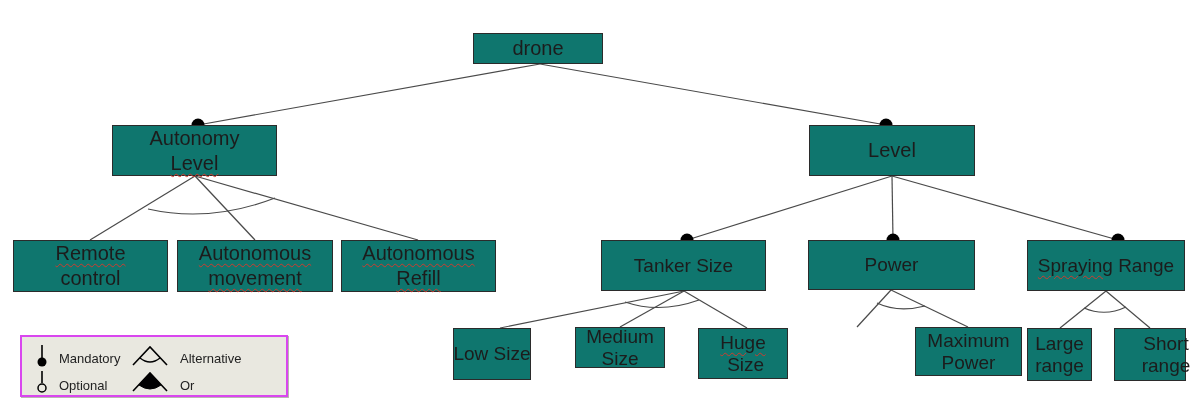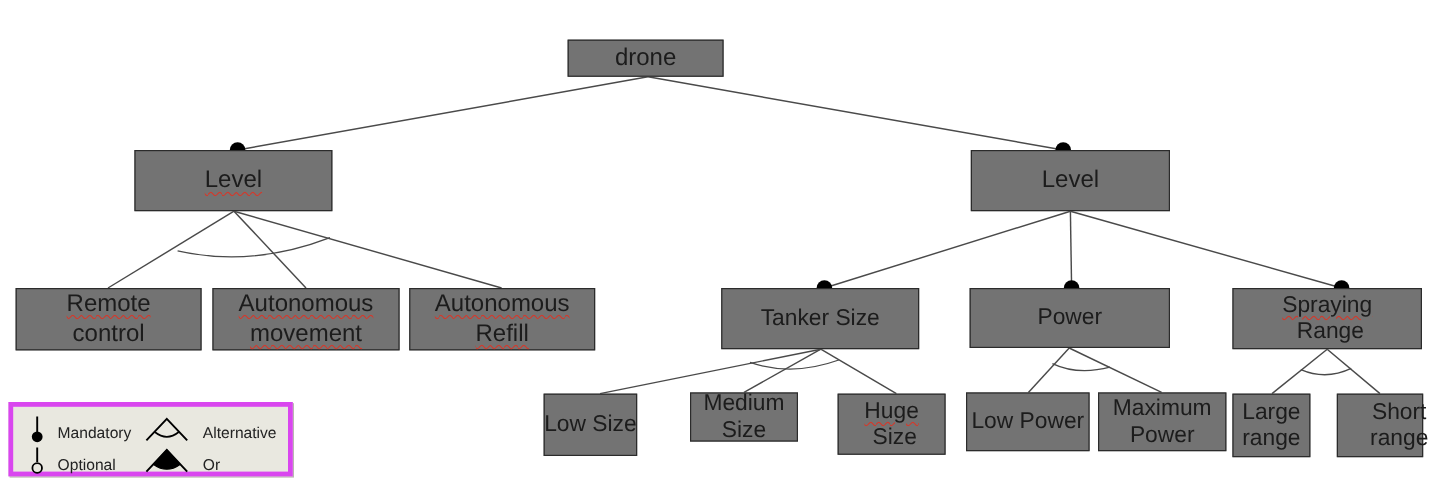--- a/index.html
+++ b/index.html
@@ -2,39 +2,39 @@
 <html><head>
 <meta charset="utf-8">
 <style>
   html,body{margin:0;padding:0;background:#ffffff;}
   #stage{
     position:relative;width:1200px;height:413px;background:#ffffff;
     font-family:"Liberation Sans", sans-serif;color:#1c1c1c;overflow:hidden;
   }
   svg.layer{position:absolute;left:0;top:0;width:1200px;height:413px;}
   .node{
-    position:absolute;box-sizing:border-box;background:#737373;
+    position:absolute;box-sizing:border-box;background:#0f766e;
     border:1.5px solid #2b2b2b;display:flex;flex-direction:column;
     align-items:center;justify-content:center;text-align:center;z-index:2;
   }
   .node span{white-space:pre;}
   .n-lg{font-size:20px;line-height:25px;}
   .n-md{font-size:19px;line-height:22px;}
   .row-line{display:block;}
   .sq{
     text-decoration-line:underline;
     text-decoration-style:wavy;
     text-decoration-color:#cf3b2e;
     text-decoration-thickness:1px;
     text-underline-offset:3px;
   }
   .inline-label{display:inline;}
   #legend{
-    position:absolute;left:7px;top:335px;width:237px;height:62px;
-    box-sizing:border-box;background:#e9e8e0;border:4px solid #d946ef;
+    position:absolute;left:20px;top:335px;width:268px;height:62px;
+    box-sizing:border-box;background:#e9e8e0;border:2px solid #d946ef;
     z-index:2;box-shadow:1px 1px 0 #b9b8b0;
   }
   .legend-label{
     position:absolute;font-size:13px;color:#222222;line-height:13px;
   }
   .legend-icon{position:absolute;}
 </style>
 </head>
 <body>
 
@@ -71,20 +71,21 @@
       <circle cx="893" cy="240" r="6.5"></circle>
       <circle cx="1118" cy="240" r="6.5"></circle>
     </g>
   </svg>
 
   <div class="node n-lg" style="left:473px;top:33px;width:130px;height:31px;">
     <span>drone</span>
   </div>
 
   <div class="node n-lg" style="left:112px;top:125px;width:165px;height:51px;">
+    <span class="row-line">Autonomy</span>
     <span class="row-line sq">Level</span>
   </div>
 
   <div class="node n-lg" style="left:809px;top:125px;width:166px;height:51px;">
     <span class="row-line">Level</span>
   </div>
 
   <div class="node n-lg" style="left:13px;top:240px;width:155px;height:52px;">
     <span class="row-line sq">Remote</span>
     <span class="row-line">control</span>
@@ -101,42 +102,39 @@
   </div>
 
   <div class="node n-md" style="left:601px;top:240px;width:165px;height:51px;">
     <span>Tanker Size</span>
   </div>
 
   <div class="node n-md" style="left:808px;top:240px;width:167px;height:50px;">
     <span>Power</span>
   </div>
 
-  <div class="node n-md" style="left:1027px;top:240px;width:158px;height:51px;flex-direction:column;">
+  <div class="node n-md" style="left:1027px;top:240px;width:158px;height:51px;flex-direction:row;">
     <span class="inline-label sq">Spraying</span>
       <span class="inline-label"> Range</span>
   </div>
 
   <div class="node n-md" style="left:453px;top:328px;width:78px;height:52px;">
     <span>Low Size</span>
   </div>
 
   <div class="node n-md" style="left:575px;top:327px;width:90px;height:41px;">
     <span class="row-line">Medium</span>
     <span class="row-line">Size</span>
   </div>
 
   <div class="node n-md" style="left:698px;top:328px;width:90px;height:51px;flex-direction:column;">
     <span class="inline-label sq">Huge</span>
       <span class="inline-label"> Size</span>
   </div>
 
-  <div class="node n-md" style="left:805px;top:327px;width:103px;height:49px;">
-    <span>Low Power</span>
-  </div>
 
   <div class="node n-md" style="left:915px;top:327px;width:107px;height:49px;">
     <span class="row-line">Maximum</span>
     <span class="row-line">Power</span>
   </div>
 
   <div class="node n-md" style="left:1027px;top:328px;width:65px;height:53px;">
     <span class="row-line">Large</span>
     <span class="row-line">range</span>
   </div>

